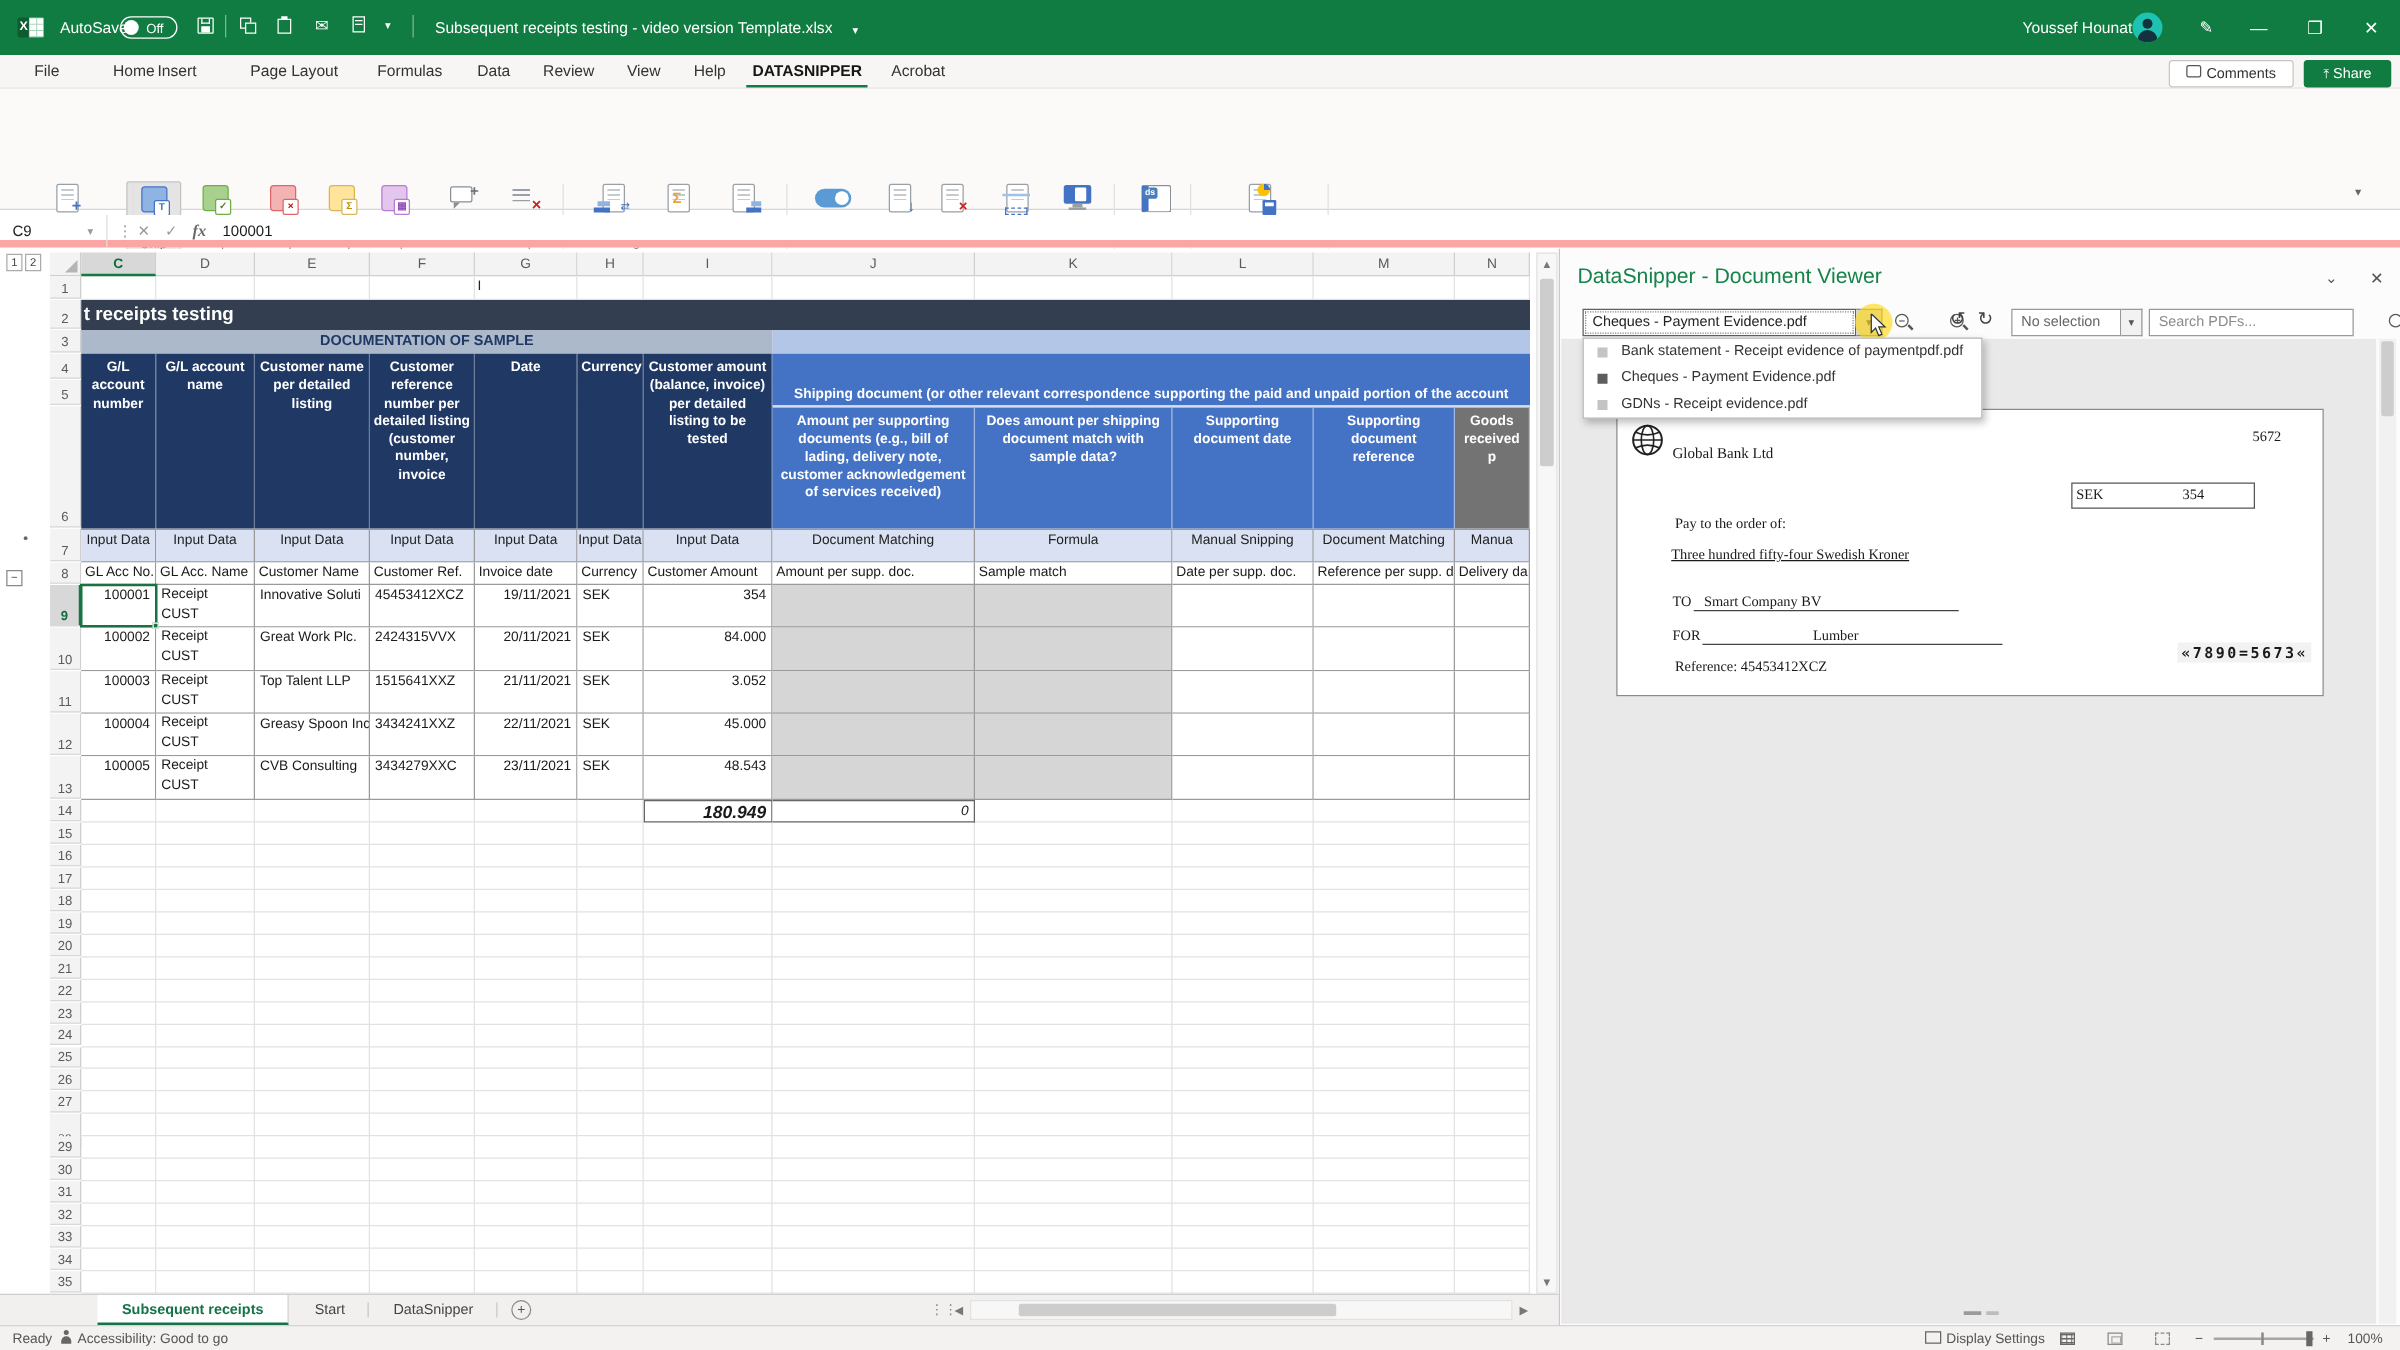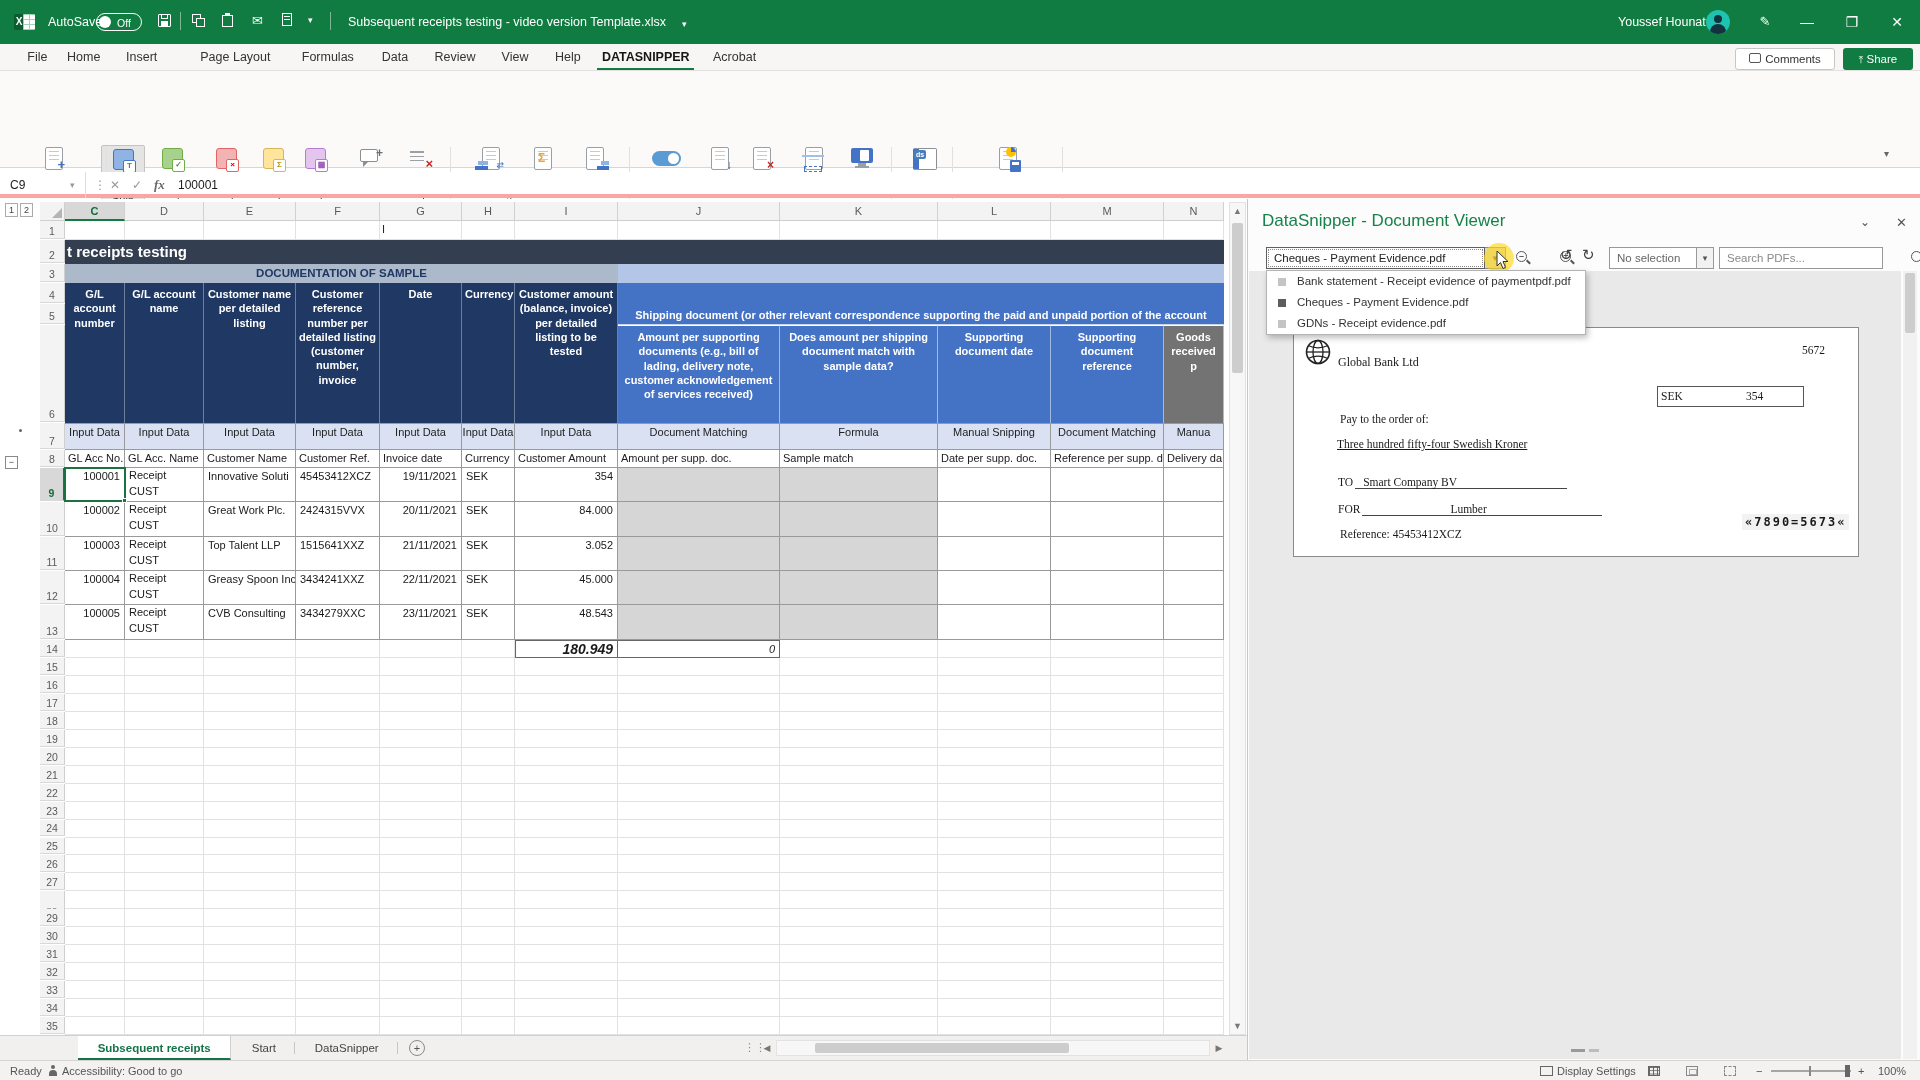--- a/index.html
+++ b/index.html
@@ -40,21 +40,21 @@
   .tog b{position:absolute;right:2px;top:2px;width:11px;height:11px;border-radius:50%;background:#fff}
   .mon{position:absolute;left:4px;top:3px;width:22px;height:15px;background:#4472c4;border-radius:2px}
   .mon i{position:absolute;left:9px;top:2px;width:9px;height:11px;background:#fff;border-radius:1px}
   .monstand{position:absolute;left:11px;top:18px;width:8px;height:3px;background:#98a0a6}
   .monbase{position:absolute;left:8px;top:21px;width:14px;height:2px;background:#98a0a6}
   .book{position:absolute;left:6px;top:3px;width:17px;height:20px;background:#fff;border:1.2px solid #8a9096;
      border-left:6px solid #4472c4;border-radius:2px}
   .ds{position:absolute;left:7px;top:5px;background:#4a7ebb;color:#fff;font-size:7px;font-weight:bold;
      padding:1px 2px;border-radius:2px}
   
-  #formulabar{left:0;top:172px;width:1920px;height:26px;background:#fff;border-bottom:4px solid #fca5a5}
+  #formulabar{left:0;top:172px;width:1920px;height:26px;background:#fff;border-bottom:6px solid #fca5a5}
   #namebox{left:0;top:0;width:86px;height:26px;border-right:1px solid #e0dedc;font-size:12px;color:#222;
      line-height:26px;padding-left:10px}
   .fbtn{font-size:12px;color:#9a9a9a;line-height:26px}
   
   #gridwrap{left:0;top:199px;width:1247px;height:861px;background:#fff;overflow:hidden}
   .colhead{position:absolute;top:3px;height:19px;background:#f3f3f3;border-right:1px solid #d0d0d0;
      border-bottom:1px solid #cfcfcf;text-align:center;font-size:11px;color:#5a5a5a;line-height:19px}
   .rowhead{position:absolute;left:40px;width:25px;background:#f3f3f3;border-bottom:1px solid #d8d8d8;
      border-right:1px solid #cfcfcf;text-align:center;font-size:10.5px;color:#5a5a5a;
      display:flex;align-items:flex-end;justify-content:center}
@@ -138,21 +138,21 @@
         <span class="body"></span>
       </div>
     <div class="abs winbtn" style="left:1748px;top:0;font-size:13px">✎</div>
     <div class="abs winbtn" style="left:1790px;top:0">—</div>
     <div class="abs winbtn" style="left:1835px;top:0">❐</div>
     <div class="abs winbtn" style="left:1880px;top:0">✕</div>
   </div>
 
   <div id="ribbontabs" class="abs">
       <div class="abs rtab" style="left: 14px; top: 0px; width: 46.8px; text-align: center;">File</div>
-      <div class="abs rtab" style="left: 63px; top: 0px; width: 46.8px; text-align: left;">Home</div>
+      <div class="abs rtab" style="left: 81px; top: 0px; width: 46.8px; text-align: right;">Home</div>
       <div class="abs rtab" style="left: 122px; top: 0px; width: 61.2px; ">Insert</div>
       <div class="abs rtab" style="left: 186.8px; top: 0px; width: 97.2px; text-align: center;">Page Layout</div>
       <div class="abs rtab" style="left: 290px; top: 0px; width: 75.6px; text-align: center;">Formulas</div>
       <div class="abs rtab" style="left: 371.6px; top: 0px; width: 46.8px; text-align: center;">Data</div>
       <div class="abs rtab" style="left: 424.4px; top: 0px; width: 61.2px; text-align: center;">Review</div>
       <div class="abs rtab" style="left: 491.6px; top: 0px; width: 46.8px; text-align: center;">View</div>
       <div class="abs rtab" style="left: 544.4px; top: 0px; width: 46.8px; text-align: center;">Help</div>
       <div class="abs rtab active" style="left: 597.2px; top: 0px; width: 97.2px; text-align: center;">DATASNIPPER</div>
       <div class="abs rtab" style="left: 700.4px; top: 0px; width: 68.4px; text-align: center;">Acrobat</div>
     </div>

